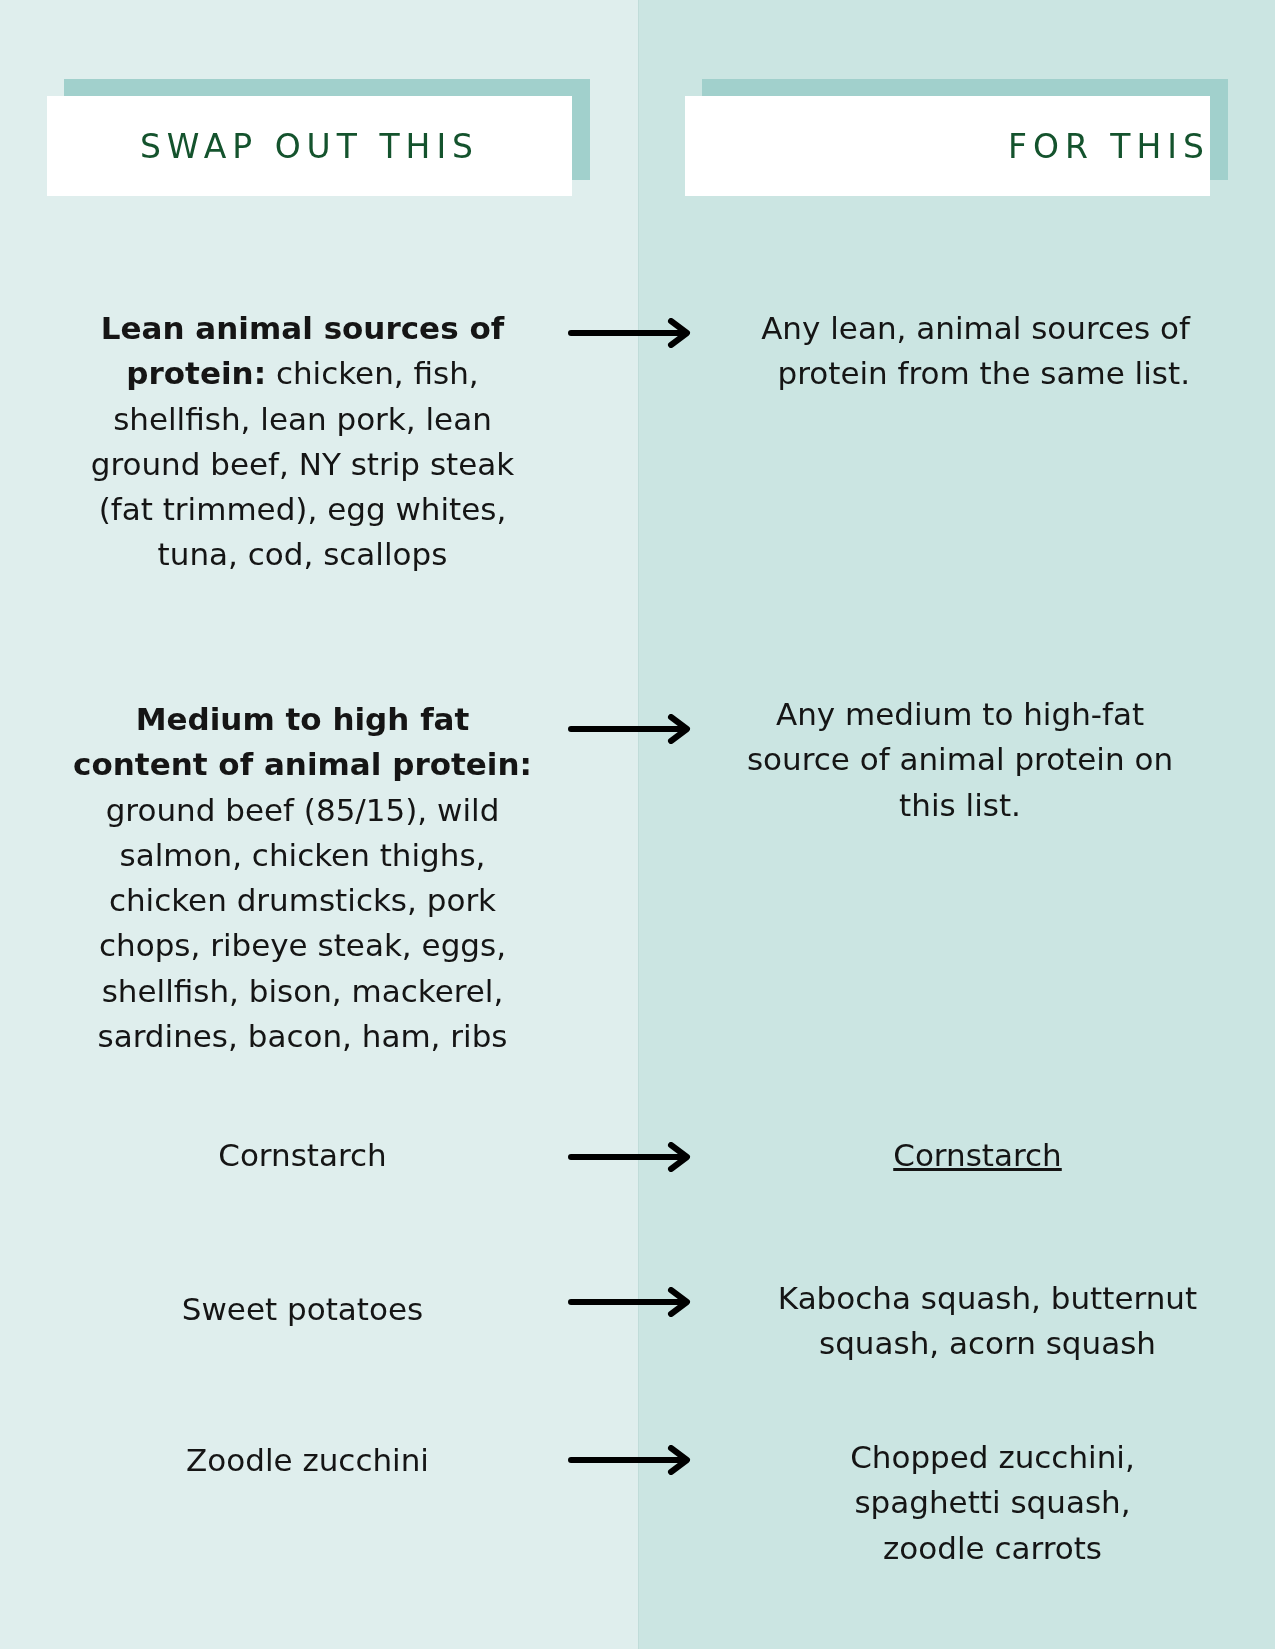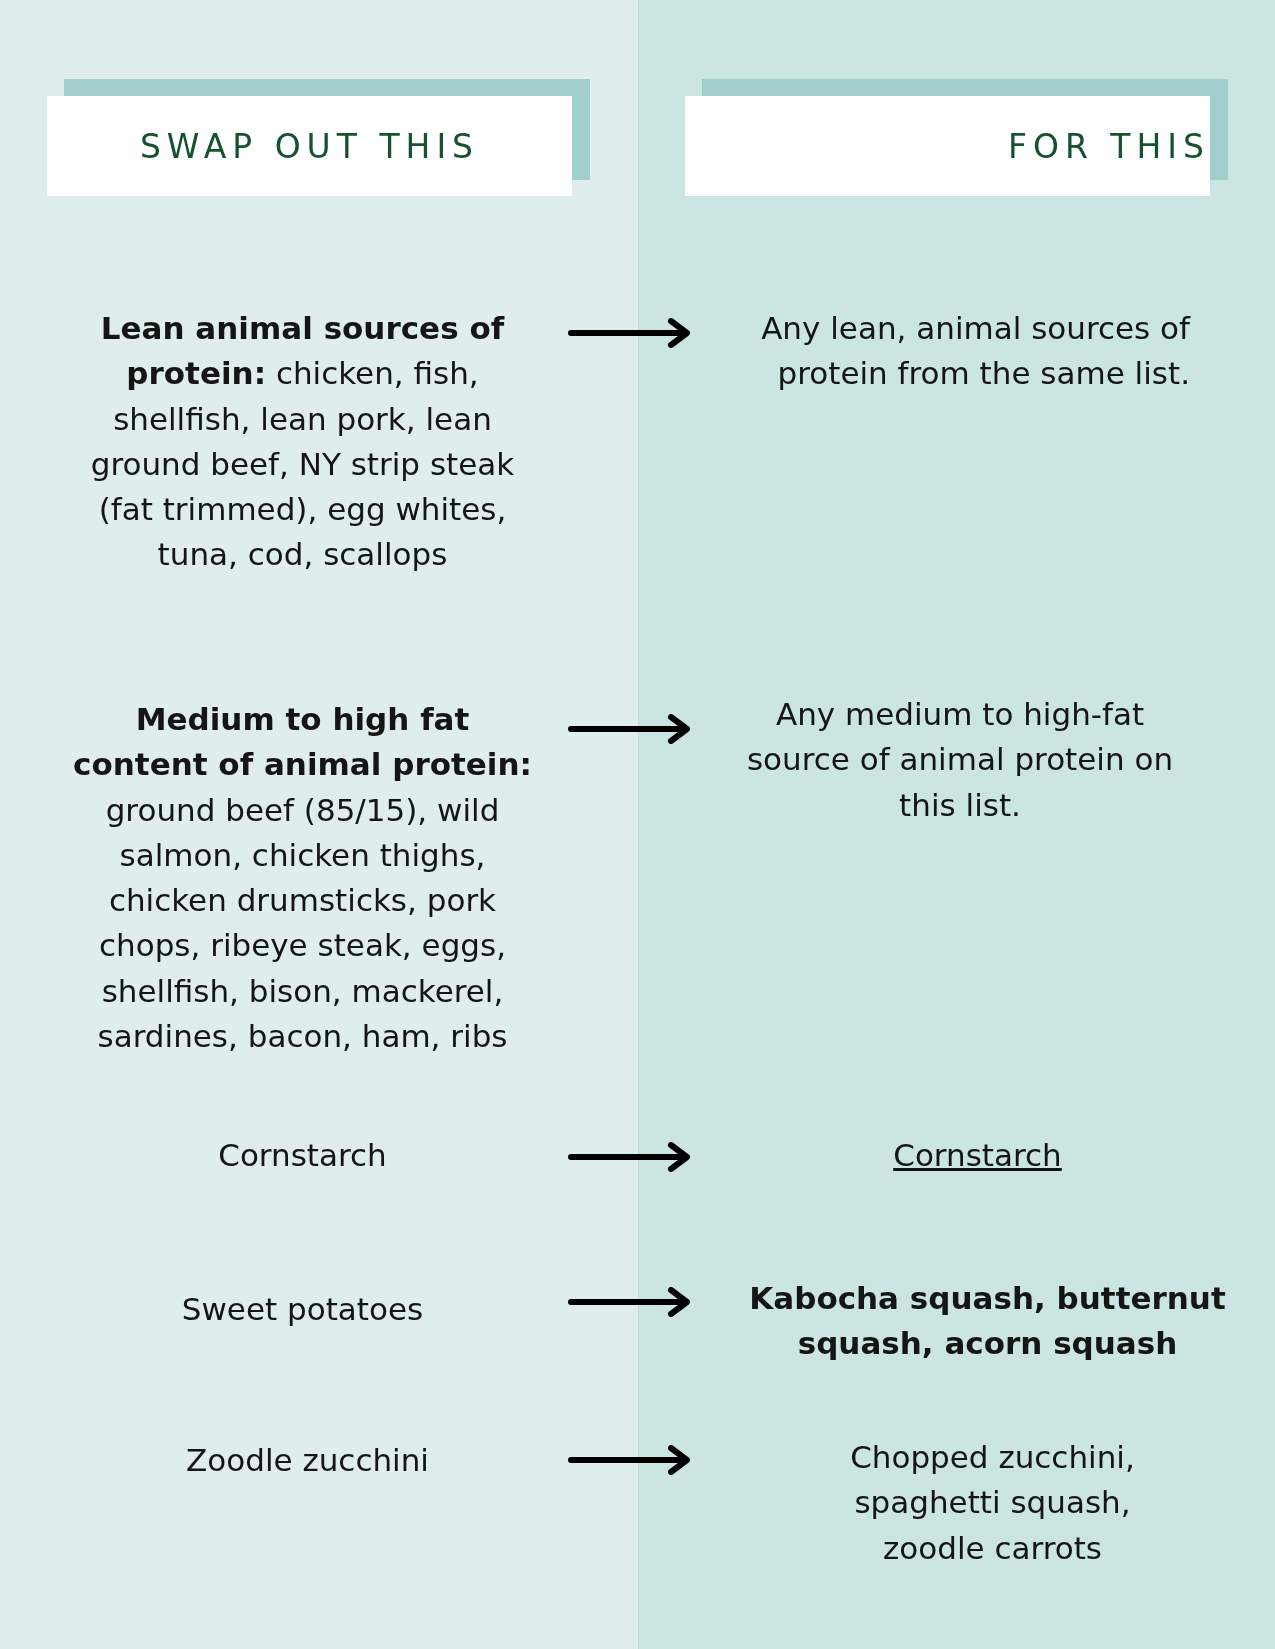--- a/index.html
+++ b/index.html
@@ -54,19 +54,19 @@
 <div class="cell" style="left:70px; top:1133px; width:465px;">Cornstarch</div>
 <svg class="arrow" style="top:1142px;" viewBox="0 0 130 30">
   <path d="M5 15 H120 M105 3 L121 15 L105 27" stroke="#000" stroke-width="6" stroke-linecap="round" stroke-linejoin="round" fill="none"></path>
 </svg>
 <div class="cell" style="left:745px; top:1133px; width:465px;text-decoration:underline;">Cornstarch</div>
 
 <div class="cell" style="left:70px; top:1279px; width:465px;margin-top:8px;">Sweet potatoes</div>
 <svg class="arrow" style="top:1287px;" viewBox="0 0 130 30">
   <path d="M5 15 H120 M105 3 L121 15 L105 27" stroke="#000" stroke-width="6" stroke-linecap="round" stroke-linejoin="round" fill="none"></path>
 </svg>
-<div class="cell" style="left:745px; top:1276px; width:485px;font-weight:bold;">Kabocha squash, butternut squash, acorn squash</div>
+<div class="cell" style="left:745px; top:1276px; width:485px;">Kabocha squash, butternut squash, acorn squash</div>
 
 <div class="cell" style="left:75px; top:1438px; width:465px;">Zoodle zucchini</div>
 <svg class="arrow" style="top:1445px;" viewBox="0 0 130 30">
   <path d="M5 15 H120 M105 3 L121 15 L105 27" stroke="#000" stroke-width="6" stroke-linecap="round" stroke-linejoin="round" fill="none"></path>
 </svg>
 <div class="cell" style="left:810px; top:1435px; width:365px;text-align:center;">Chopped zucchini, spaghetti squash, zoodle carrots</div>
 
 </body></html>

